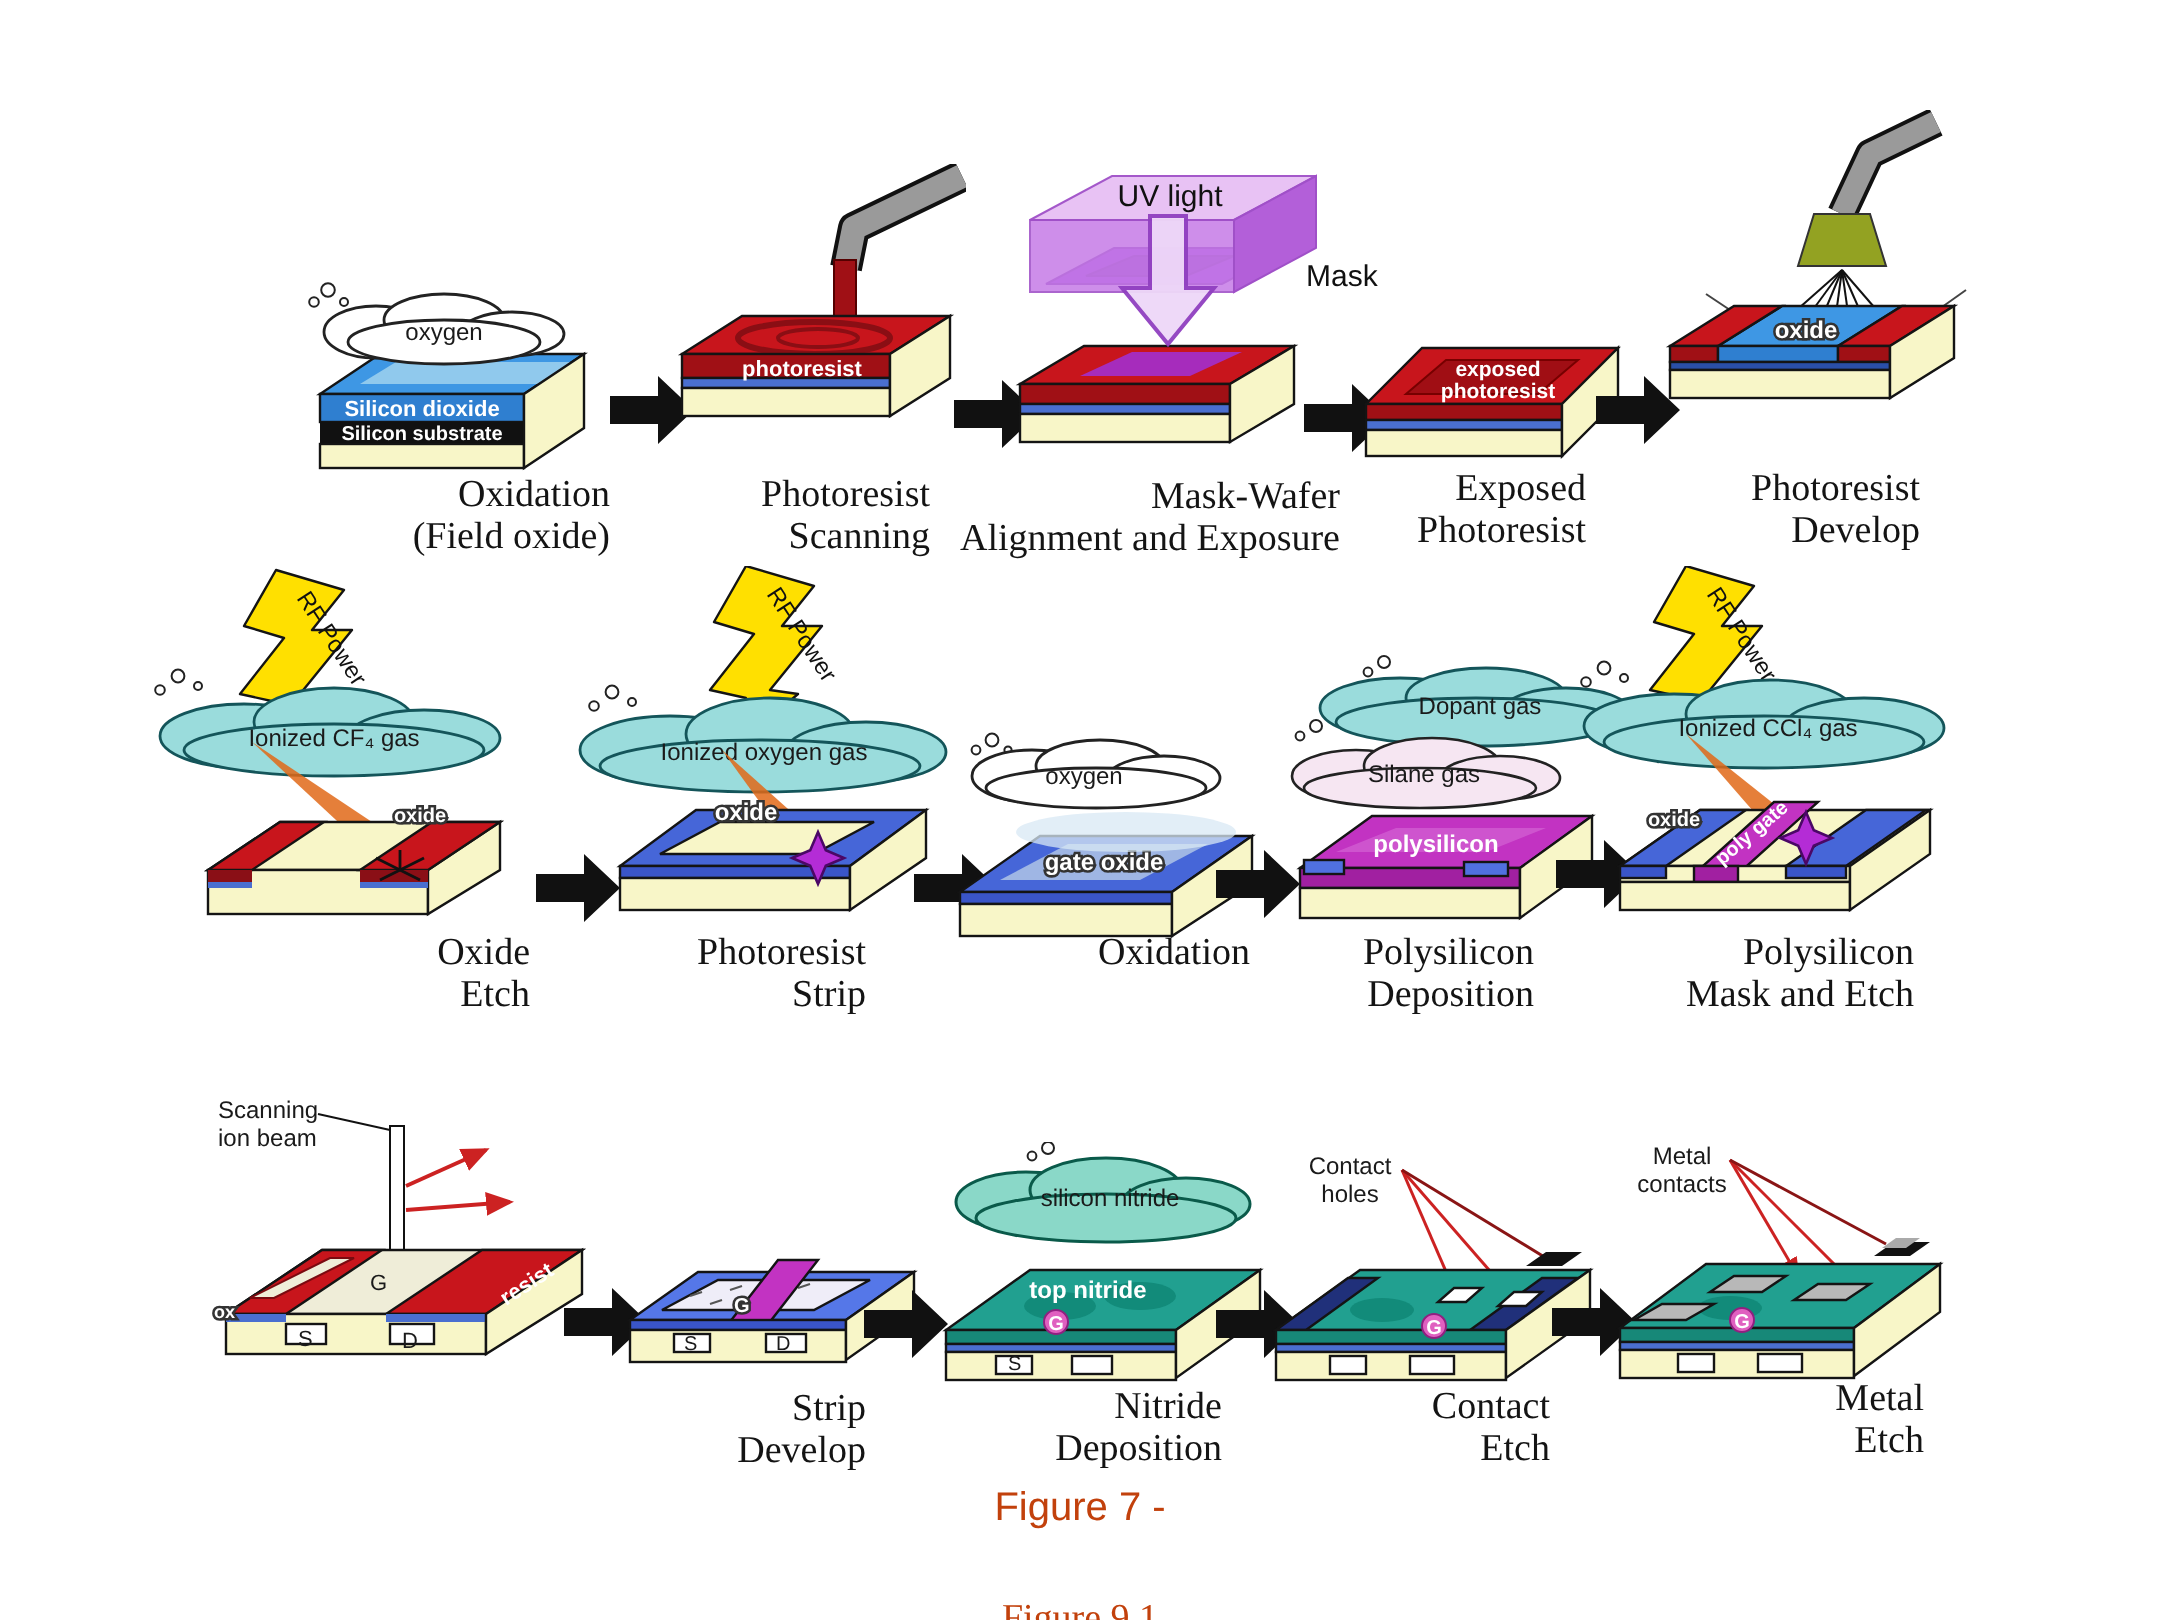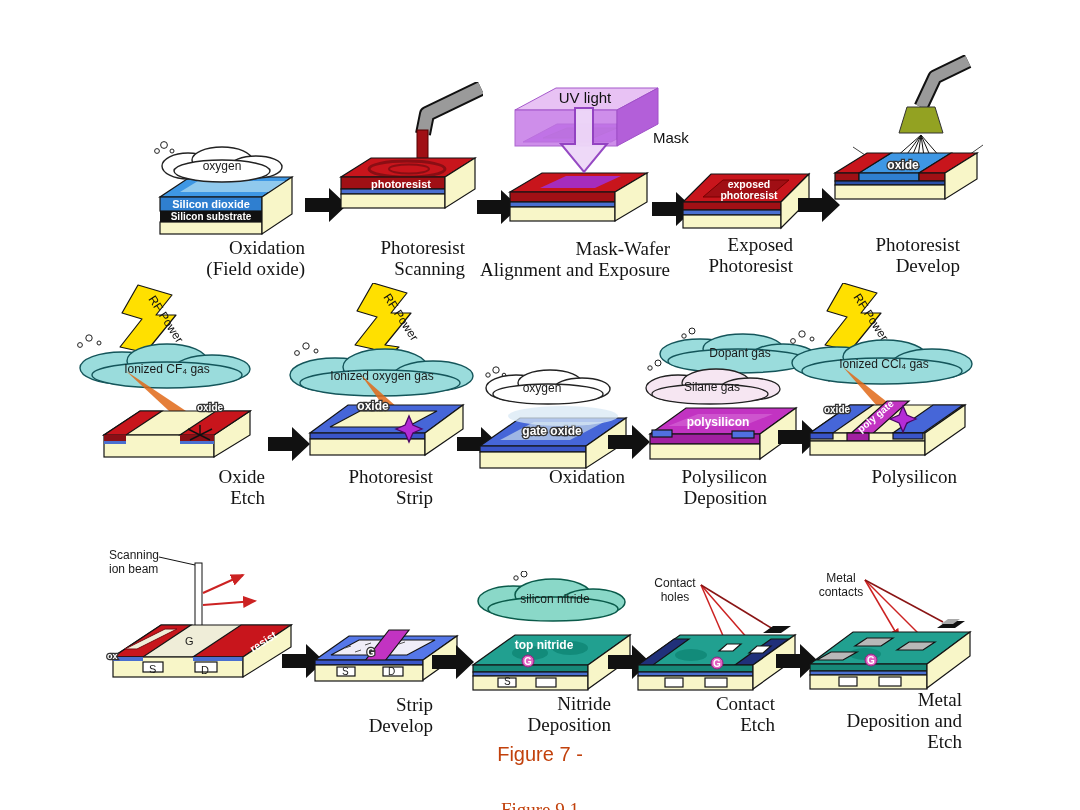--- a/index.html
+++ b/index.html
@@ -374,20 +374,21 @@
     <rect class="edge" x="62" y="150" width="22" height="8" fill="#A120A1"></rect>
     <rect class="edge" x="25" y="158" width="115" height="14" fill="#F8F6C8"></rect>
     <polygon class="edge" points="140,150 180,122 180,144 140,172" fill="#F8F6C8"></polygon>
     <text class="olt" x="52" y="130" text-anchor="middle" style="font-size:10px">oxide</text>
     <text class="wht" transform="translate(76,150) rotate(-40)" style="font-size:10px">poly gate</text>
   </g>
   <use href="#splat" transform="translate(118,136) scale(1.3)"></use>
 </svg>
 <div class="cap" style="left:787px;top:466px;width:170px">
   <div>Polysilicon</div>
+  <div>Mask and Etch</div>
 </div>
 
 <svg class="ill" style="left:95px;top:545px" width="215" height="150" viewBox="0 0 215 150">
   <text class="lbl" x="14" y="14">Scanning</text>
   <text class="lbl" x="14" y="28">ion beam</text>
   <line x1="64" y1="12" x2="100" y2="20" stroke="#111" stroke-width="1"></line>
   <g>
     <rect x="100" y="18" width="7" height="92" fill="#fff" stroke="#111"></rect>
     <line x1="108" y1="48" x2="148" y2="30" stroke="#CC2222" stroke-width="2" marker-end="url(#redarrow)"></line>
     <line x1="108" y1="60" x2="160" y2="56" stroke="#CC2222" stroke-width="2" marker-end="url(#redarrow)"></line>
@@ -539,21 +540,20 @@
     <rect class="edge" x="15" y="109" width="117" height="14" fill="#F8F6C8"></rect>
     <polygon class="edge" points="132,98 175,66 175,90 132,122" fill="#F8F6C8"></polygon>
     <rect class="edge" x="44" y="111" width="18" height="9" fill="#fff"></rect>
     <rect class="edge" x="84" y="111" width="22" height="9" fill="#fff"></rect>
     <circle cx="76" cy="94" r="6" fill="#E060C0" stroke="#902080"></circle>
     <text class="wht" x="76" y="98" text-anchor="middle" style="font-size:10px">G</text>
   </g>
 </svg>
 <div class="cap" style="left:782px;top:689px;width:180px">
   <div>Metal</div>
-  <div>Deposition and</div>
   <div>Etch</div>
 </div>
 
 <div class="figcap" style="left:440px;top:744px;width:200px">
   <div class="l1">Figure 7 -</div>
   <div class="l2">Figure 9.1</div>
 </div>
 
 </div>
 

